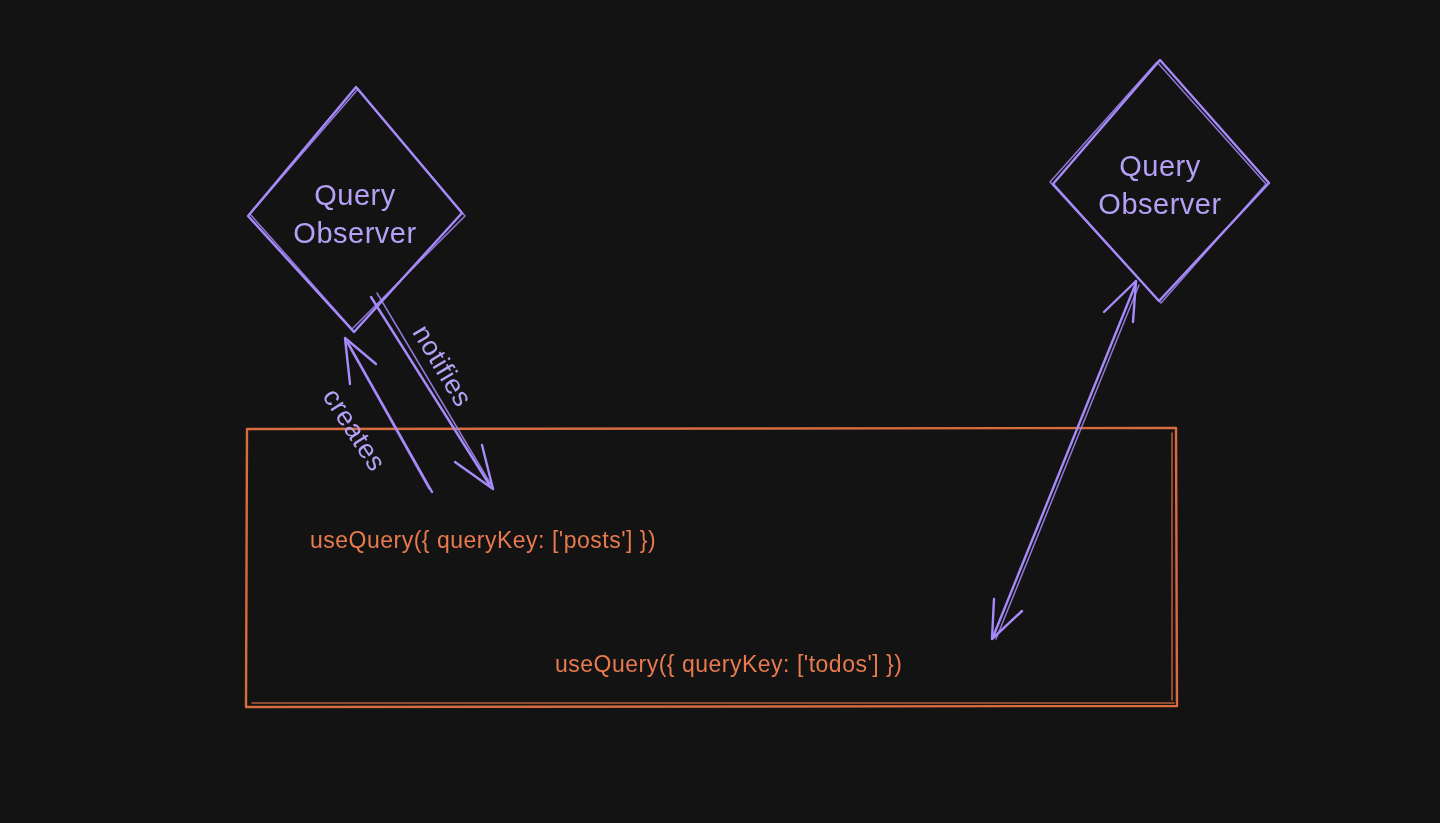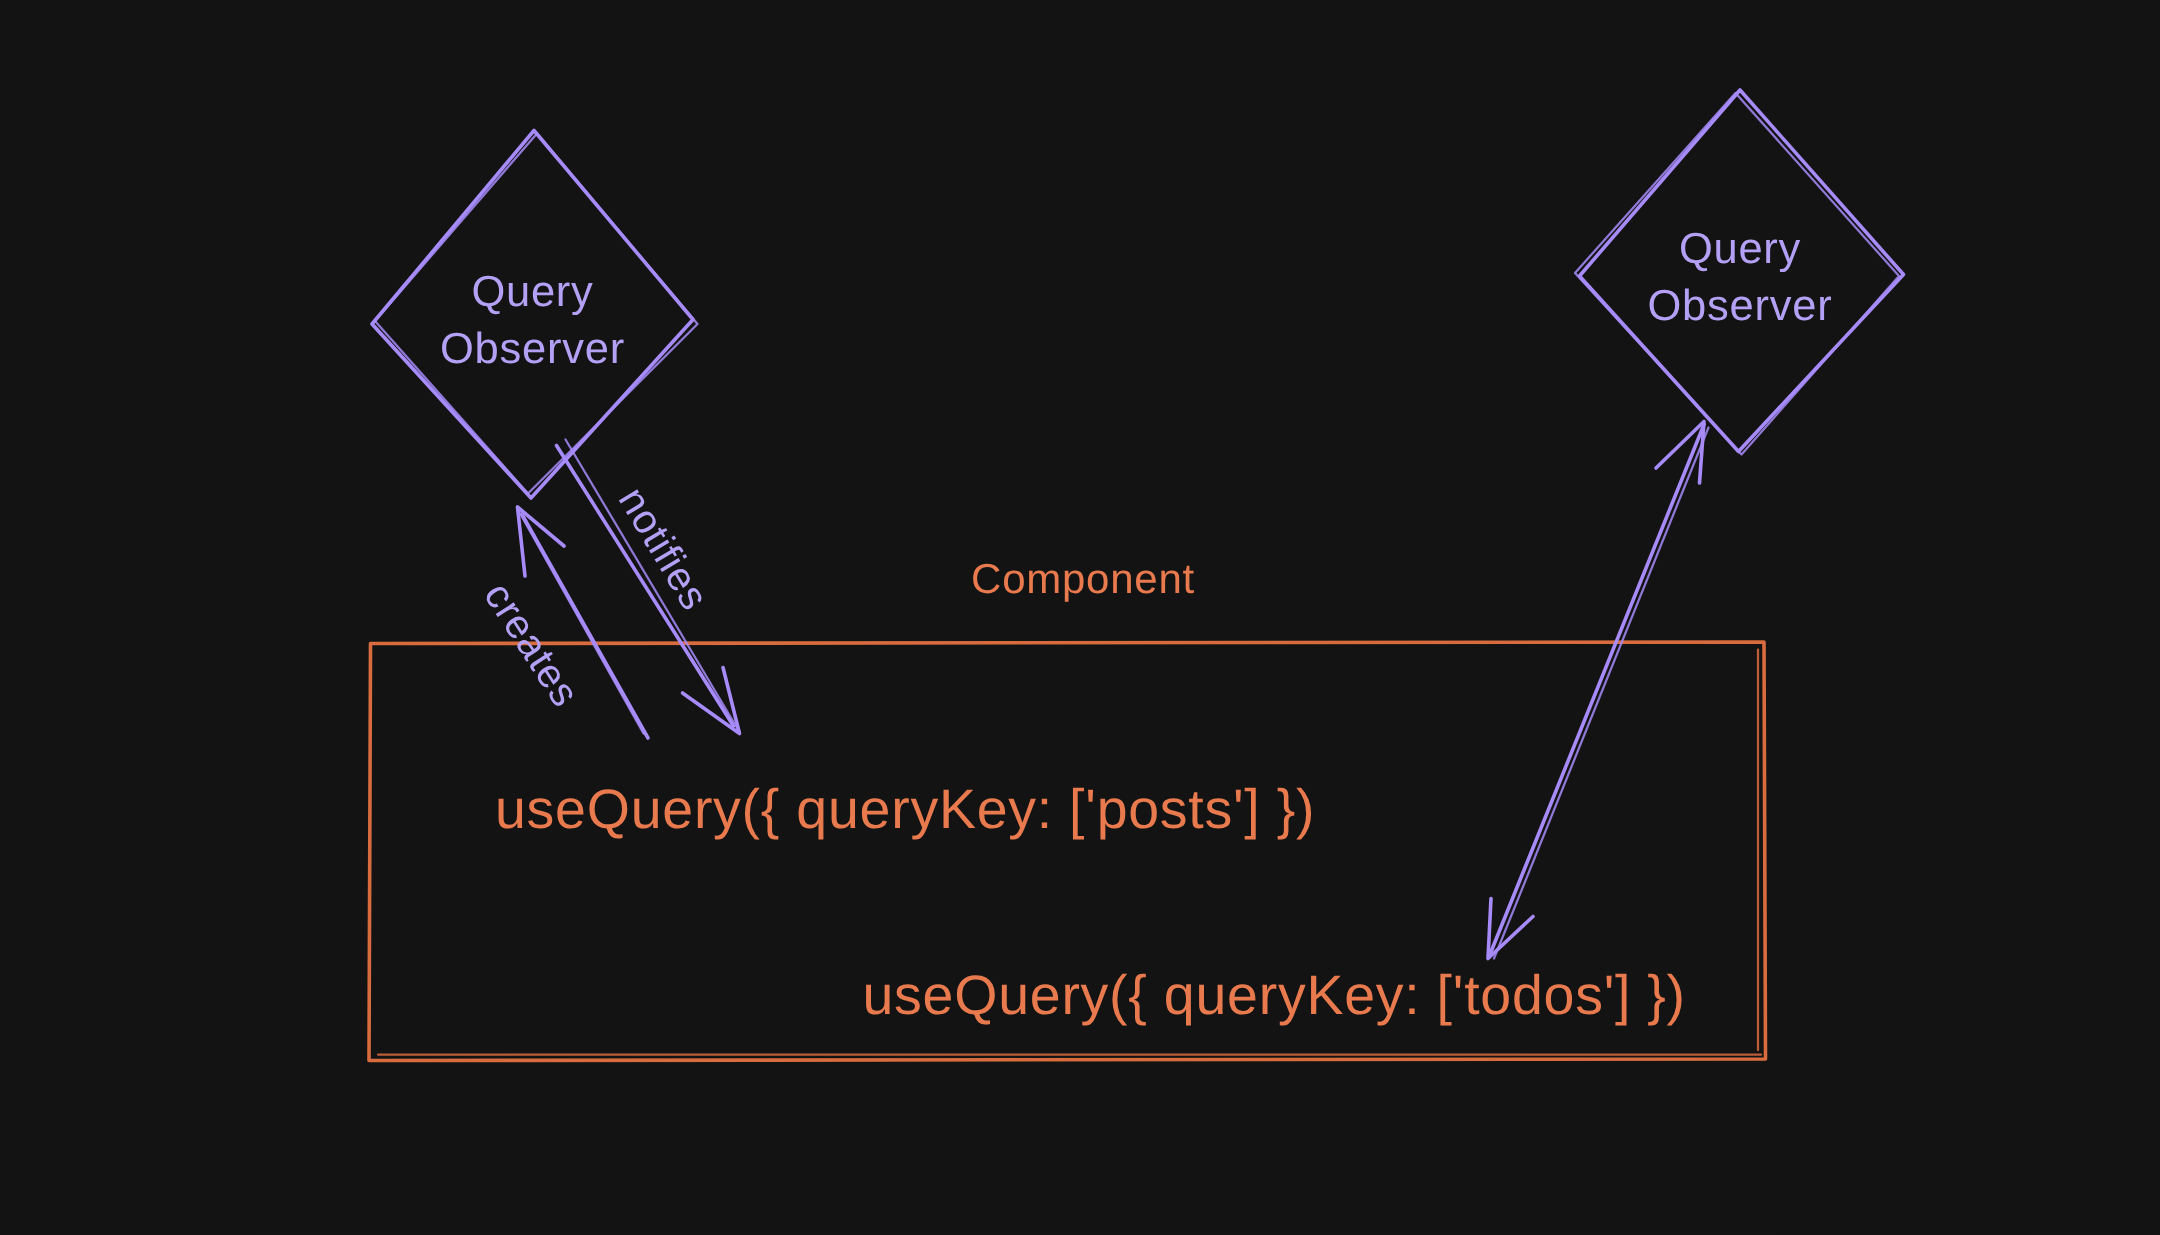--- a/index.html
+++ b/index.html
@@ -43,23 +43,22 @@
     text-align: center;
     font-size: 29px;
     line-height: 38px;
     transform: translate(-50%, -50%);
   }
   .component-label {
     font-size: 28px;
     transform: translate(-50%, -50%);
   }
   .code-label {
-    font-size: 37px;
+    font-size: 23px;
     transform: translate(0, -50%);
-    margin-left: 20px;
   }
   .edge-label {
     font-size: 27px;
     transform: translate(-50%, -50%) rotate(var(--rot));
   }
 </style>
 </head>
 <body>
 
 <div id="canvas" style="background: rgb(19, 19, 19);">
@@ -99,21 +98,20 @@
       <path class="p thin" d="M1139 285 L996 639"></path>
       <path class="p" d="M1136 281 L1104 312 M1136 281 L1133 322"></path>
       <path class="p" d="M992 639 L994 599 M992 639 L1022 611"></path>
     </g>
   </svg>
 
   <div class="label purple-text diamond-label" style="left:355px; top:214px;">Query Observer</div>
 
   <div class="label purple-text diamond-label" style="left:1160px; top:185px;">Query Observer</div>
 
-  <div class="label orange-text component-label" style="left:722px; top:386px;">Component</div>
 
   <div class="label orange-text code-label" style="left:310px; top:540px;">useQuery({ queryKey: ['posts'] })</div>
 
   <div class="label orange-text code-label" style="left:555px; top:664px;text-align:right;">useQuery({ queryKey: ['todos'] })</div>
 
   <div class="label purple-text edge-label" style="left:354px; top:430px; --rot:57deg;">creates</div>
 
   <div class="label purple-text edge-label" style="left:442px; top:366px; --rot:59deg;">notifies</div>
 
 </div>

